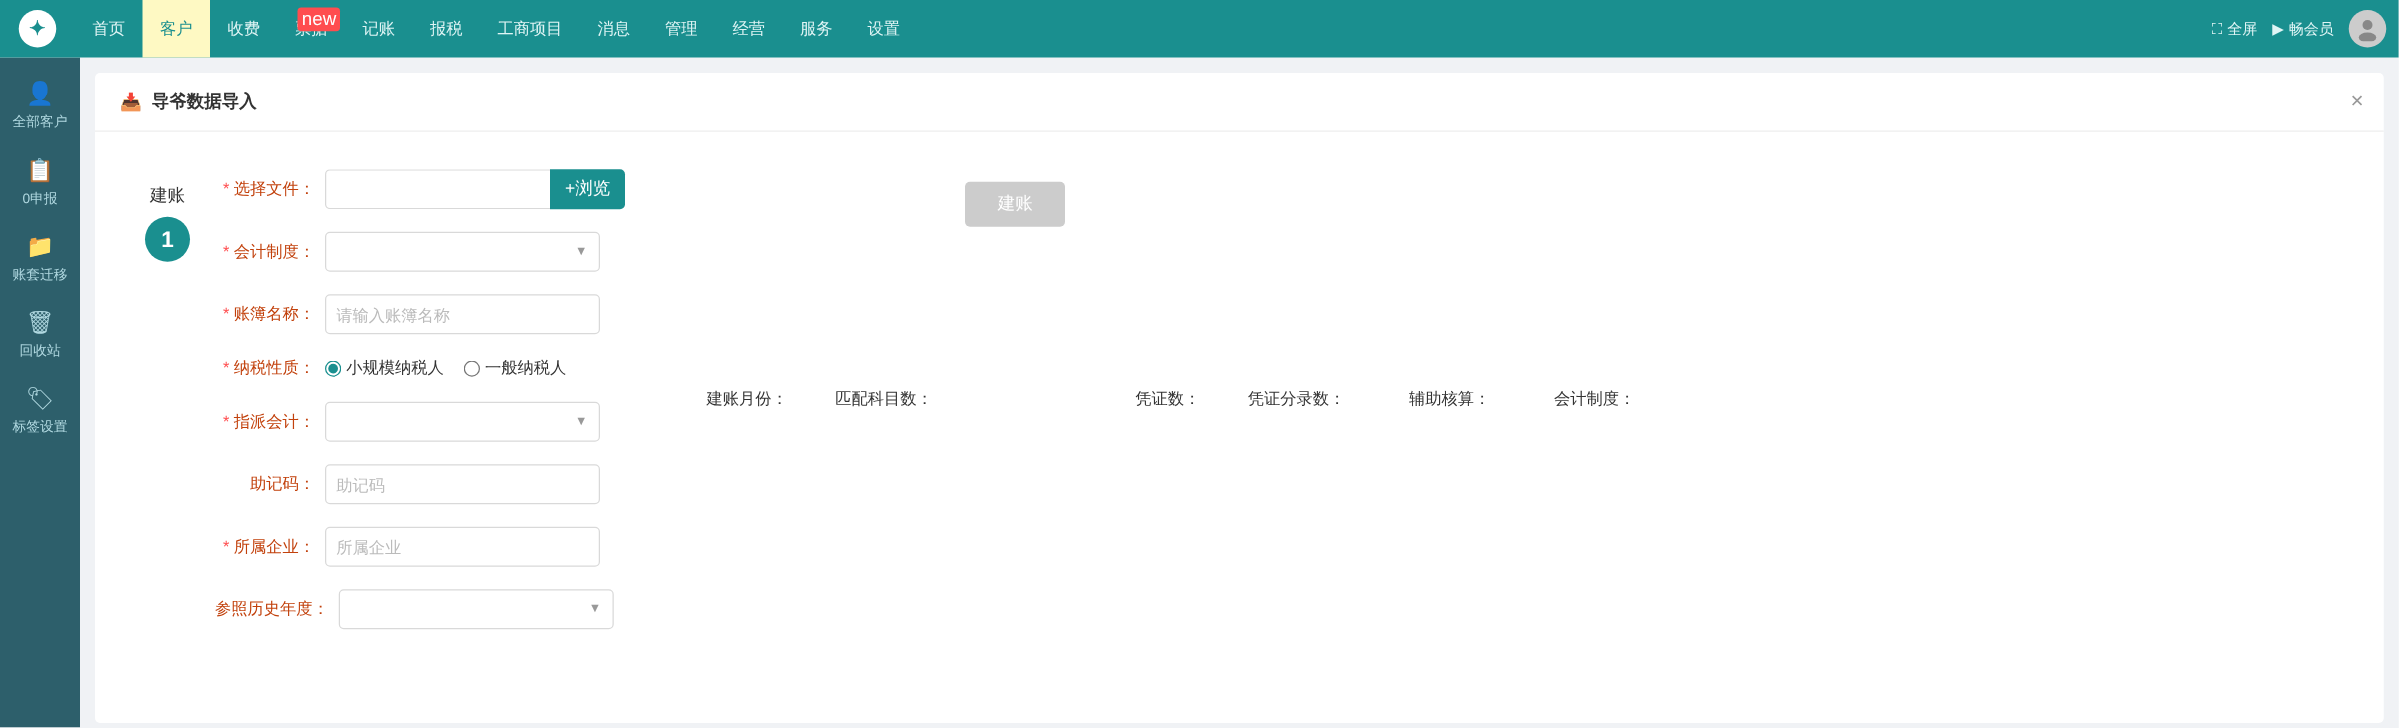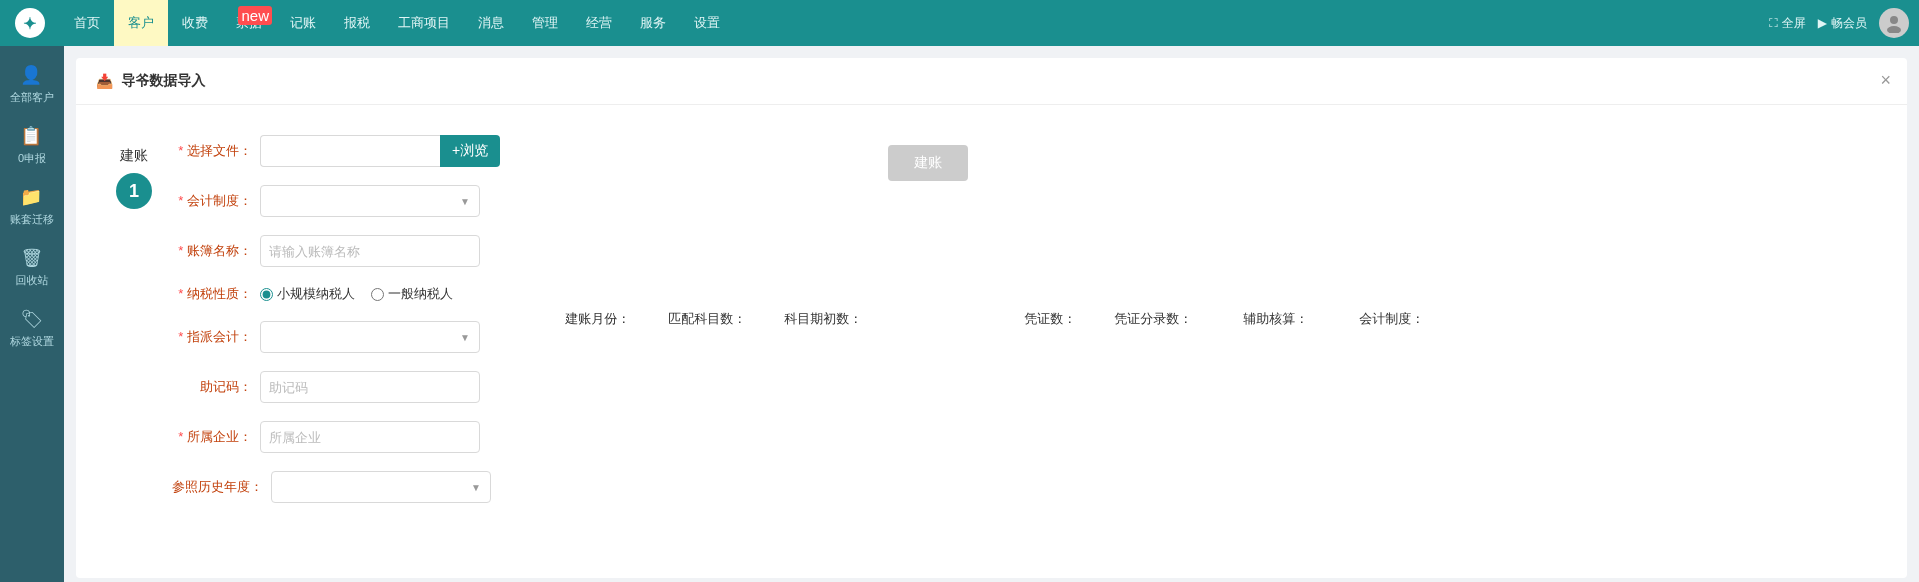--- a/index.html
+++ b/index.html
@@ -498,24 +498,20 @@
 
         <div class="info-section">
           <div class="info-row">
             <span class="info-label">建账月份：</span>
             <span class="info-value"></span>
           </div>
           <div class="info-row">
             <span class="info-label">匹配科目数：</span>
             <span class="info-value"></span>
           </div>
-          <div class="info-row">
-            <span class="info-label">科目期初数：</span>
-            <span class="info-value"></span>
-          </div>
           <div style="display:flex; justify-content:flex-start; margin: 10px 0;">
             <button class="btn-create" style="margin:0; width:80px; background:#ccc;">建账</button>
           </div>
           <div class="info-row">
             <span class="info-label">凭证数：</span>
             <span class="info-value"></span>
           </div>
           <div class="info-row">
             <span class="info-label">凭证分录数：</span>
             <span class="info-value"></span>

